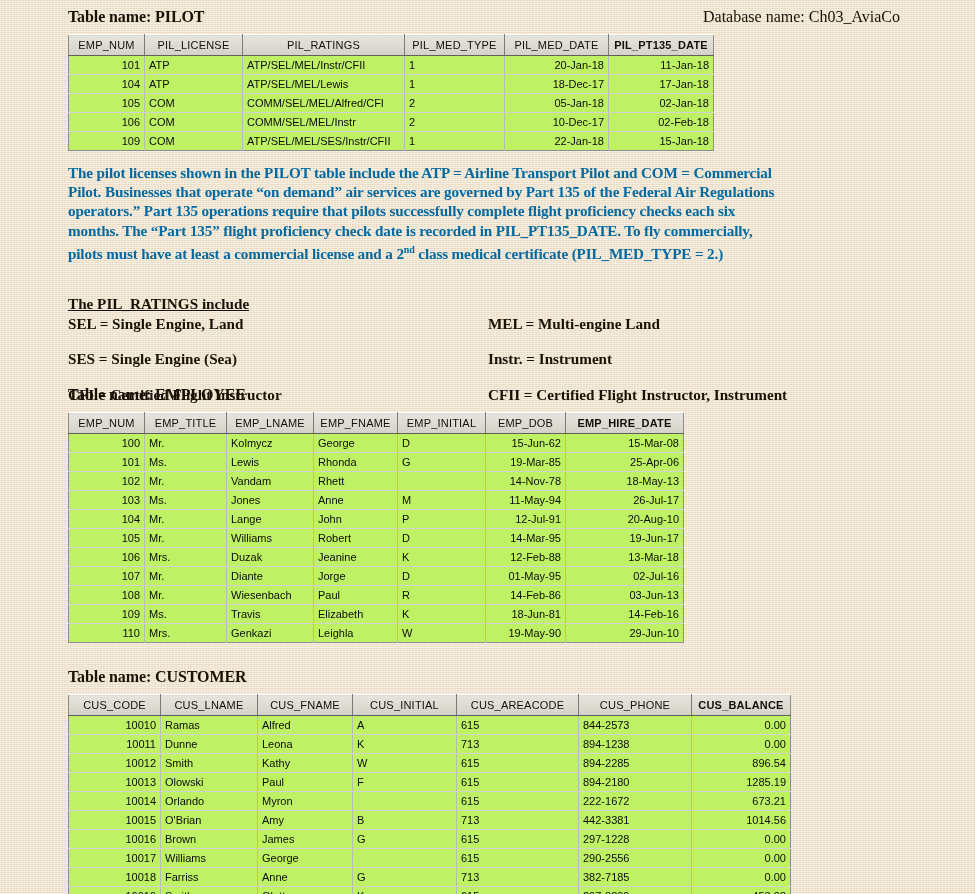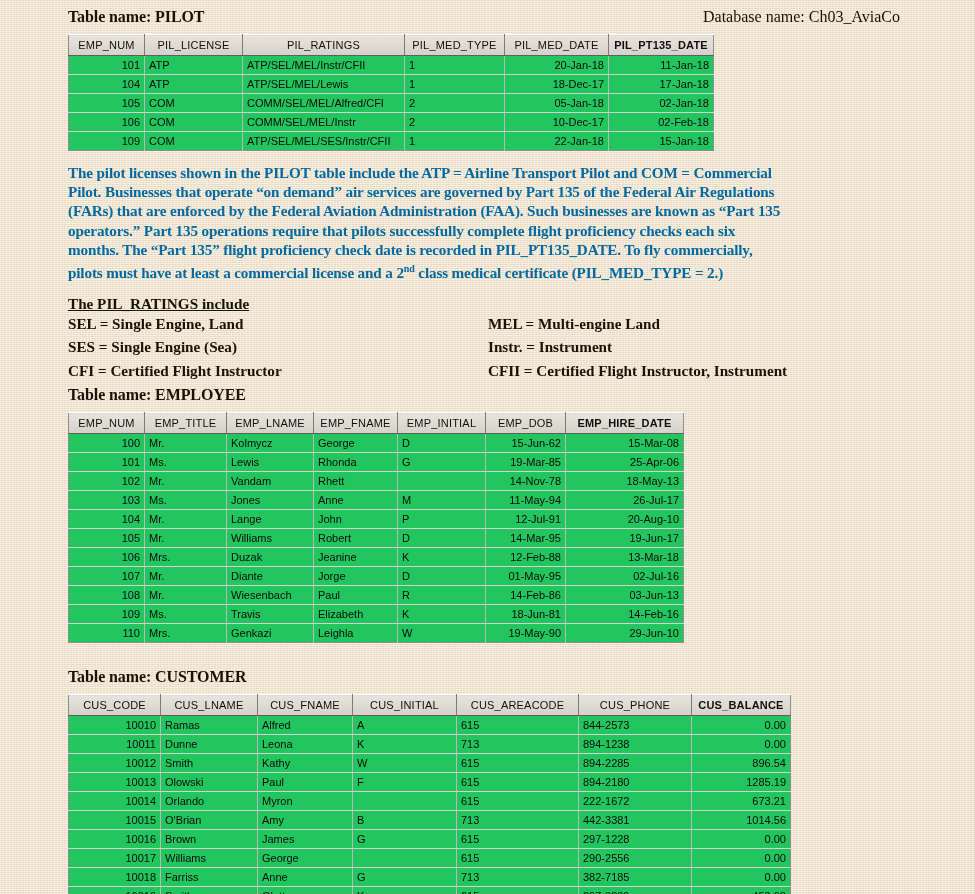--- a/index.html
+++ b/index.html
@@ -34,21 +34,21 @@
     color: #1b1205;
     white-space: nowrap;
   }
 
   
   .abs { position: absolute; }
 
   
   table.grid {
     border-collapse: collapse;
-    background: #22c55e;
+    background: #bef264;
     border: 1px solid #8d8d8d;
     font-family: "Liberation Sans", sans-serif;
     font-size: 11px;
     color: #000000;
     table-layout: fixed;
   }
   table.grid th {
     background: #d9d7ce;
     background-image: linear-gradient(180deg, #e6e4dc 0%, #d4d2c8 100%);
     border-right: 1px solid #7b7b7b;
@@ -92,21 +92,21 @@
     font-family: "Liberation Serif", serif;
     font-weight: bold;
     font-size: 15.2px;
     color: #1b1205;
     line-height: 19.5px;
     text-decoration: underline;
   }
   .ratings-grid {
     display: grid;
     grid-template-columns: 420px auto;
-    row-gap: 4px;
+    row-gap: 16px;
     font-family: "Liberation Serif", serif;
     font-weight: bold;
     font-size: 15.2px;
     line-height: 19.5px;
     color: #1b1205;
   }
   sup { font-size: 10px; vertical-align: super; }
 
   
   .clip-bottom {
@@ -184,21 +184,20 @@
           <td class="num">22-Jan-18</td>
           <td class="num">15-Jan-18</td>
         </tr>
       </tbody>
   </table>
 </div>
 
 <div class="abs para" style="left:68px; top:163px;">
   <div>The pilot licenses shown in the PILOT table include the ATP = Airline Transport Pilot and COM = Commercial</div>
   <div>Pilot. Businesses that operate “on demand” air services are governed by Part 135 of the Federal Air Regulations</div>
-  <div>(FARs) that are enforced by the Federal Aviation Administration (FAA). Such businesses are known as “Part 135</div>
   <div>operators.” Part 135 operations require that pilots successfully complete flight proficiency checks each six</div>
   <div>months. The “Part 135” flight proficiency check date is recorded in PIL_PT135_DATE. To fly commercially,</div>
   <div><span>pilots must have at least a commercial license and a 2</span><sup>nd</sup><span> class medical certificate (PIL_MED_TYPE = 2.)</span></div>
 </div>
 
 <div class="abs" style="left:68px; top:294px;">
   <div class="ratings-head">The PIL_RATINGS include</div>
   <div class="ratings-grid" id="ratings-grid">
       <div>SEL = Single Engine, Land</div>
       <div>MEL = Multi-engine Land</div>

